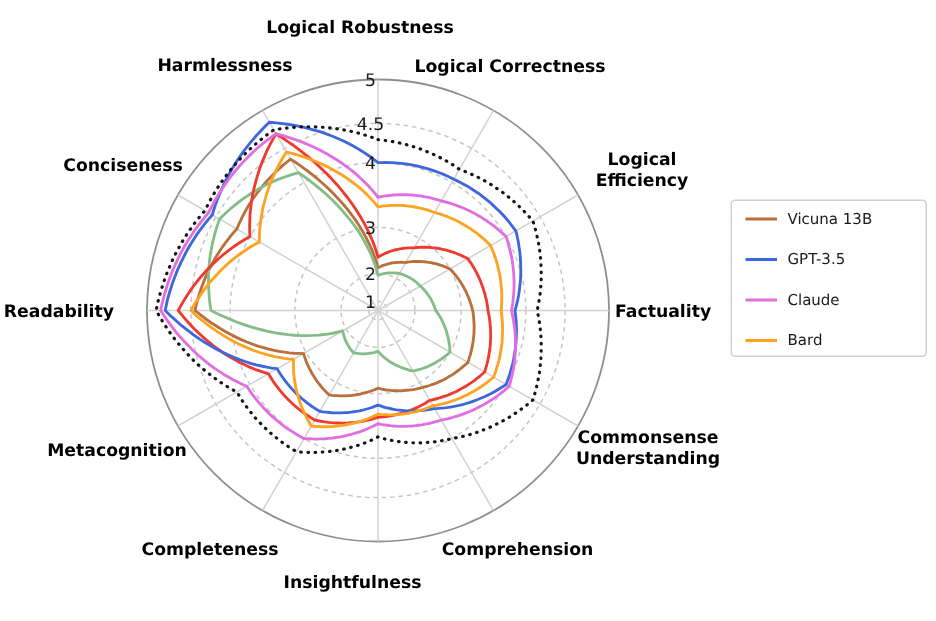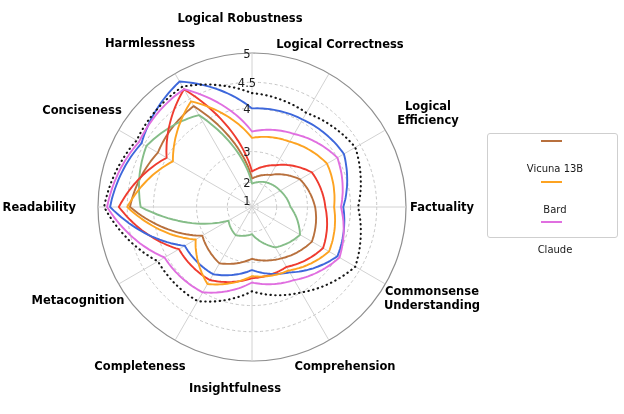--- a/index.html
+++ b/index.html
@@ -3,21 +3,21 @@
 <meta charset="utf-8">
 <style>
   html,body{margin:0;padding:0;background:#ffffff;}
   .stage{position:relative;width:624px;height:414px;background:#fff;overflow:hidden;
          font-family:"DejaVu Sans","Liberation Sans",sans-serif;}
   svg text{font-family:"DejaVu Sans","Liberation Sans",sans-serif;}
   .legend{position:absolute;left:487px;top:133px;width:131px;height:105px;
           background:#fff;border:1px solid #cfcfcf;border-radius:3px;
           box-sizing:border-box;padding:6px 4px 4px 9px;display:flex;
           flex-direction:column;justify-content:space-between;}
-  .legend-item{display:flex;align-items:center;height:12px;flex-direction:column;}
+  .legend-item{display:flex;align-items:center;height:12px;}
   .legend-swatch{display:inline-block;width:21px;margin-right:7px;flex:0 0 21px;}
   .legend-label{font-size:10px;color:#1a1a1a;white-space:nowrap;}
 </style>
 </head>
 <body>
 
 <div class="stage">
   <svg id="radar" width="624" height="414" viewBox="0 0 624 414">
       <circle cx="252" cy="207" r="6.160000000000001" fill="none" stroke="#c6c6c6" stroke-width="1" stroke-dasharray="3 2.6"></circle>
       <circle cx="252" cy="207" r="24.640000000000004" fill="none" stroke="#c6c6c6" stroke-width="1" stroke-dasharray="3 2.6"></circle>
@@ -64,21 +64,25 @@
       <text x="76" y="211" text-anchor="end" font-size="11.5" font-weight="bold" fill="#000000">Readability</text>
       <text x="82" y="114" text-anchor="middle" font-size="11.5" font-weight="bold" fill="#000000">Conciseness</text>
       <text x="150" y="47" text-anchor="middle" font-size="11.5" font-weight="bold" fill="#000000">Harmlessness</text>
     </svg>
   <div class="legend" id="legend">
       <div class="legend-item">
         <span class="legend-swatch" style="border-top: 2px solid rgb(184, 112, 61);"></span>
         <span class="legend-label">Vicuna 13B</span>
       </div>
       <div class="legend-item">
-        <span class="legend-swatch" style="border-top: 2px solid rgb(253, 163, 33);"></span>
-        <span class="legend-label">Bard</span>
+        <span class="legend-swatch" style="border-top: 2px solid rgb(61, 103, 219);"></span>
+        <span class="legend-label">GPT-3.5</span>
       </div>
       <div class="legend-item">
         <span class="legend-swatch" style="border-top: 2px solid rgb(224, 111, 224);"></span>
         <span class="legend-label">Claude</span>
       </div>
+      <div class="legend-item">
+        <span class="legend-swatch" style="border-top: 2px solid rgb(253, 163, 33);"></span>
+        <span class="legend-label">Bard</span>
+      </div>
     </div>
 </div>
 
 </body></html>

